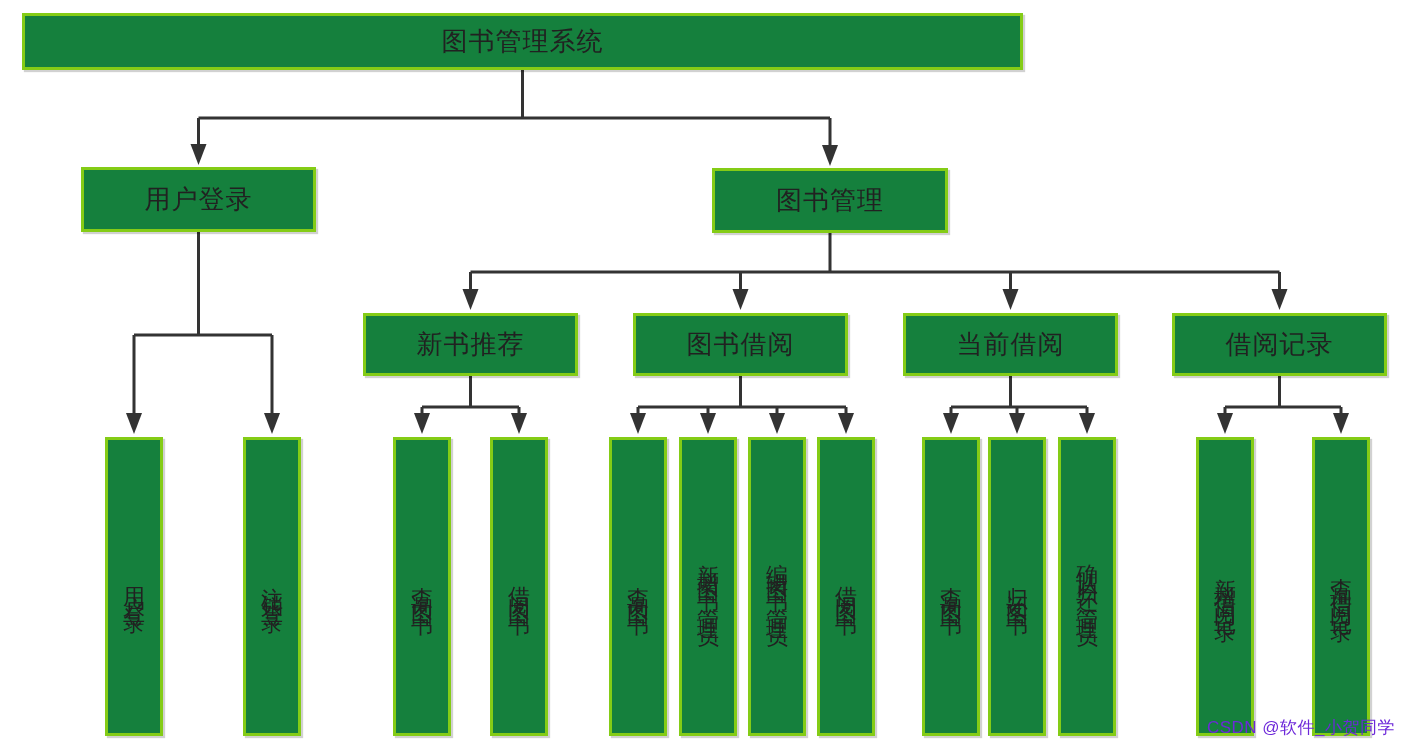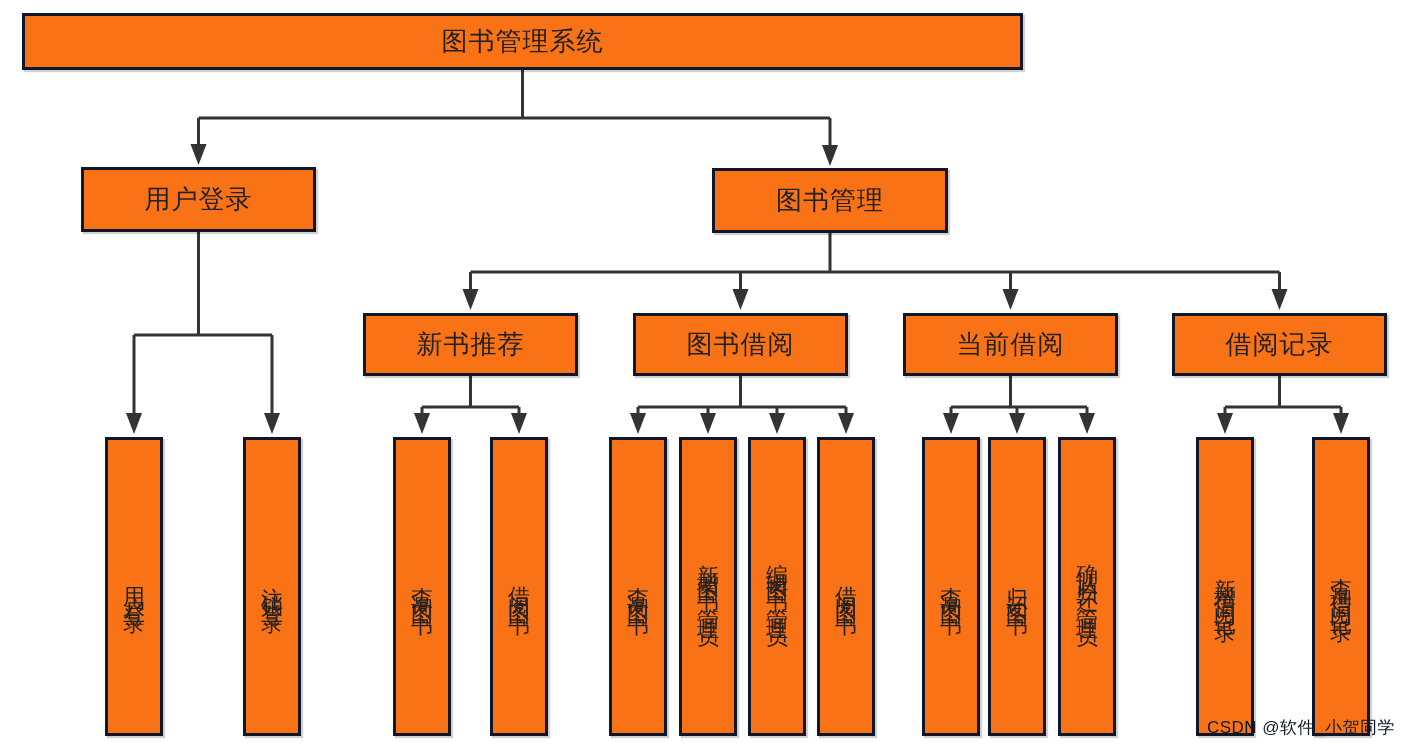--- a/index.html
+++ b/index.html
@@ -19,22 +19,22 @@
   }
   .wires {
     position: absolute;
     left: 0;
     top: 0;
     z-index: 1;
   }
   .box {
     position: absolute;
     box-sizing: border-box;
-    background: #f97316;
-    border: 3px solid #0f172a;
+    background: #15803d;
+    border: 3px solid #84cc16;
     box-shadow: 2px 2px 1px rgba(0,0,0,0.18);
     display: flex;
     align-items: center;
     justify-content: center;
     color: #212121;
     z-index: 2;
   }
   .hbox { font-size: 26px; letter-spacing: 1px; }
   .leaf { z-index: 2; }
   .vtext {
@@ -44,21 +44,21 @@
     line-height: 1;
     letter-spacing: 9px;
     color: #212121;
     white-space: nowrap;
   }
   .watermark {
     position: absolute;
     top: 716px;
     right: 10px;
     font-size: 17px;
-    color: #0f172a;
+    color: #6d28d9;
     letter-spacing: 0.5px;
     z-index: 5;
   }
 </style>
 </head>
 <body>
 
 <div class="stage">
 
   <svg class="wires" width="1405" height="747" viewBox="0 0 1405 747">

